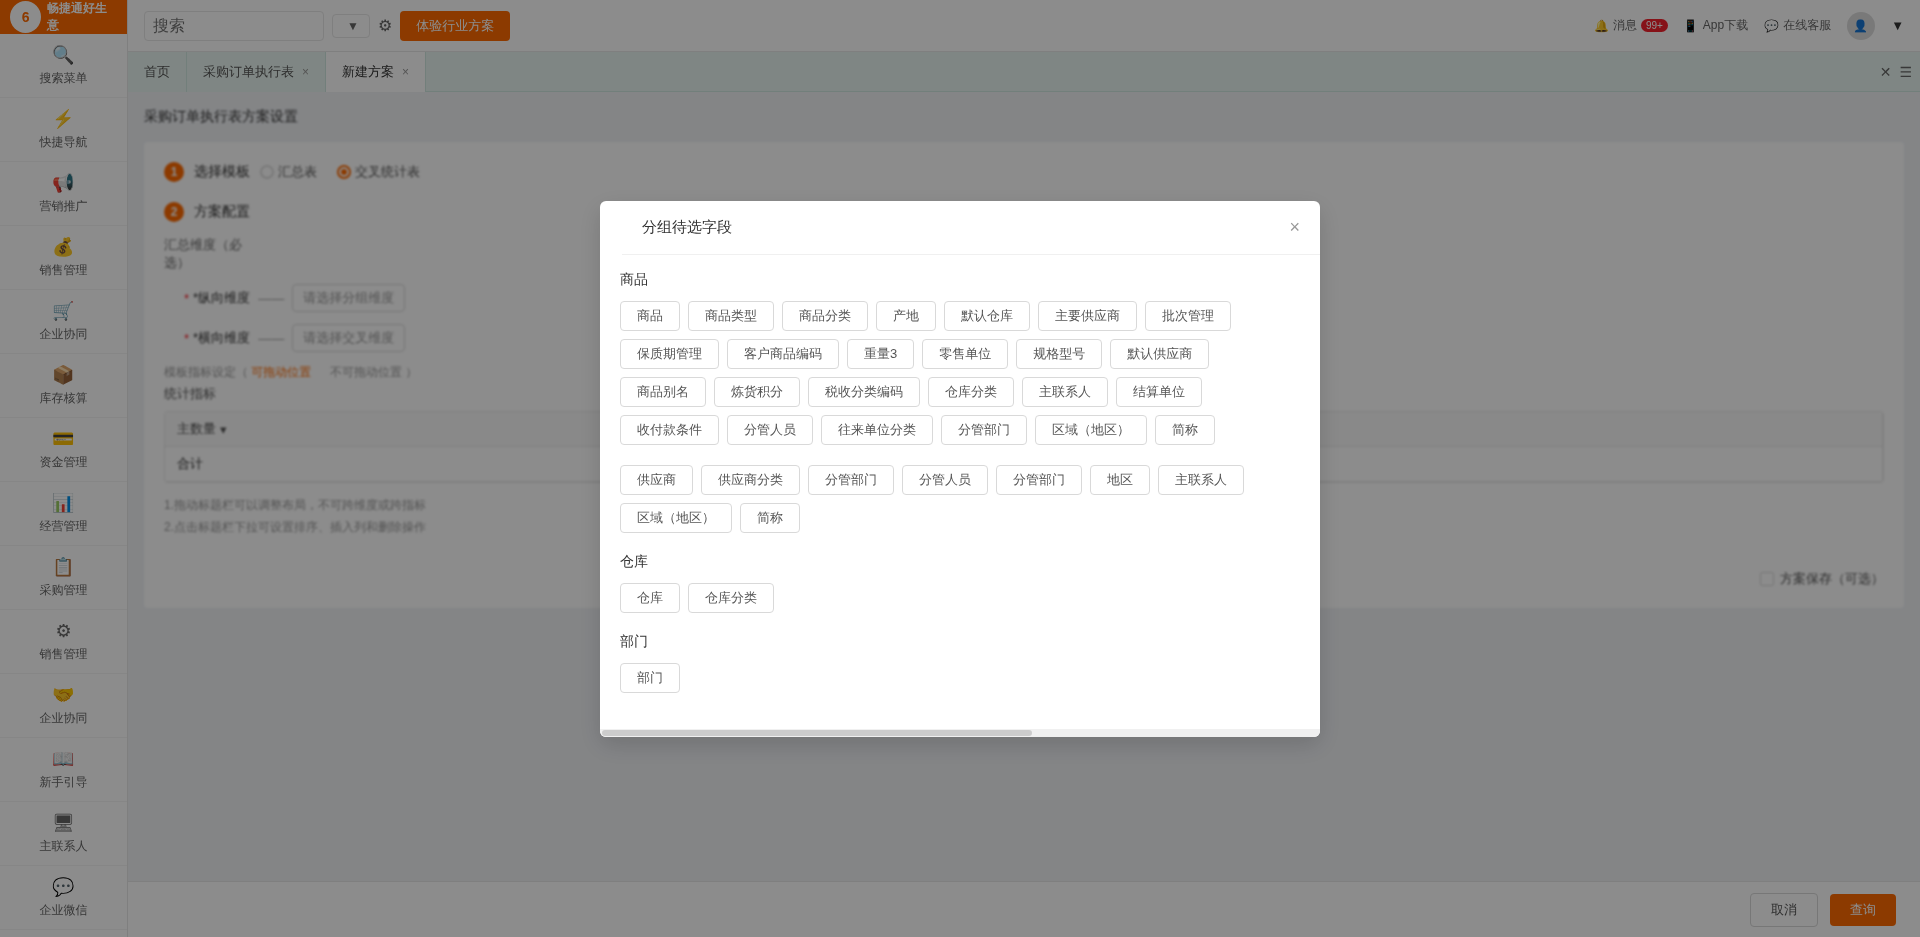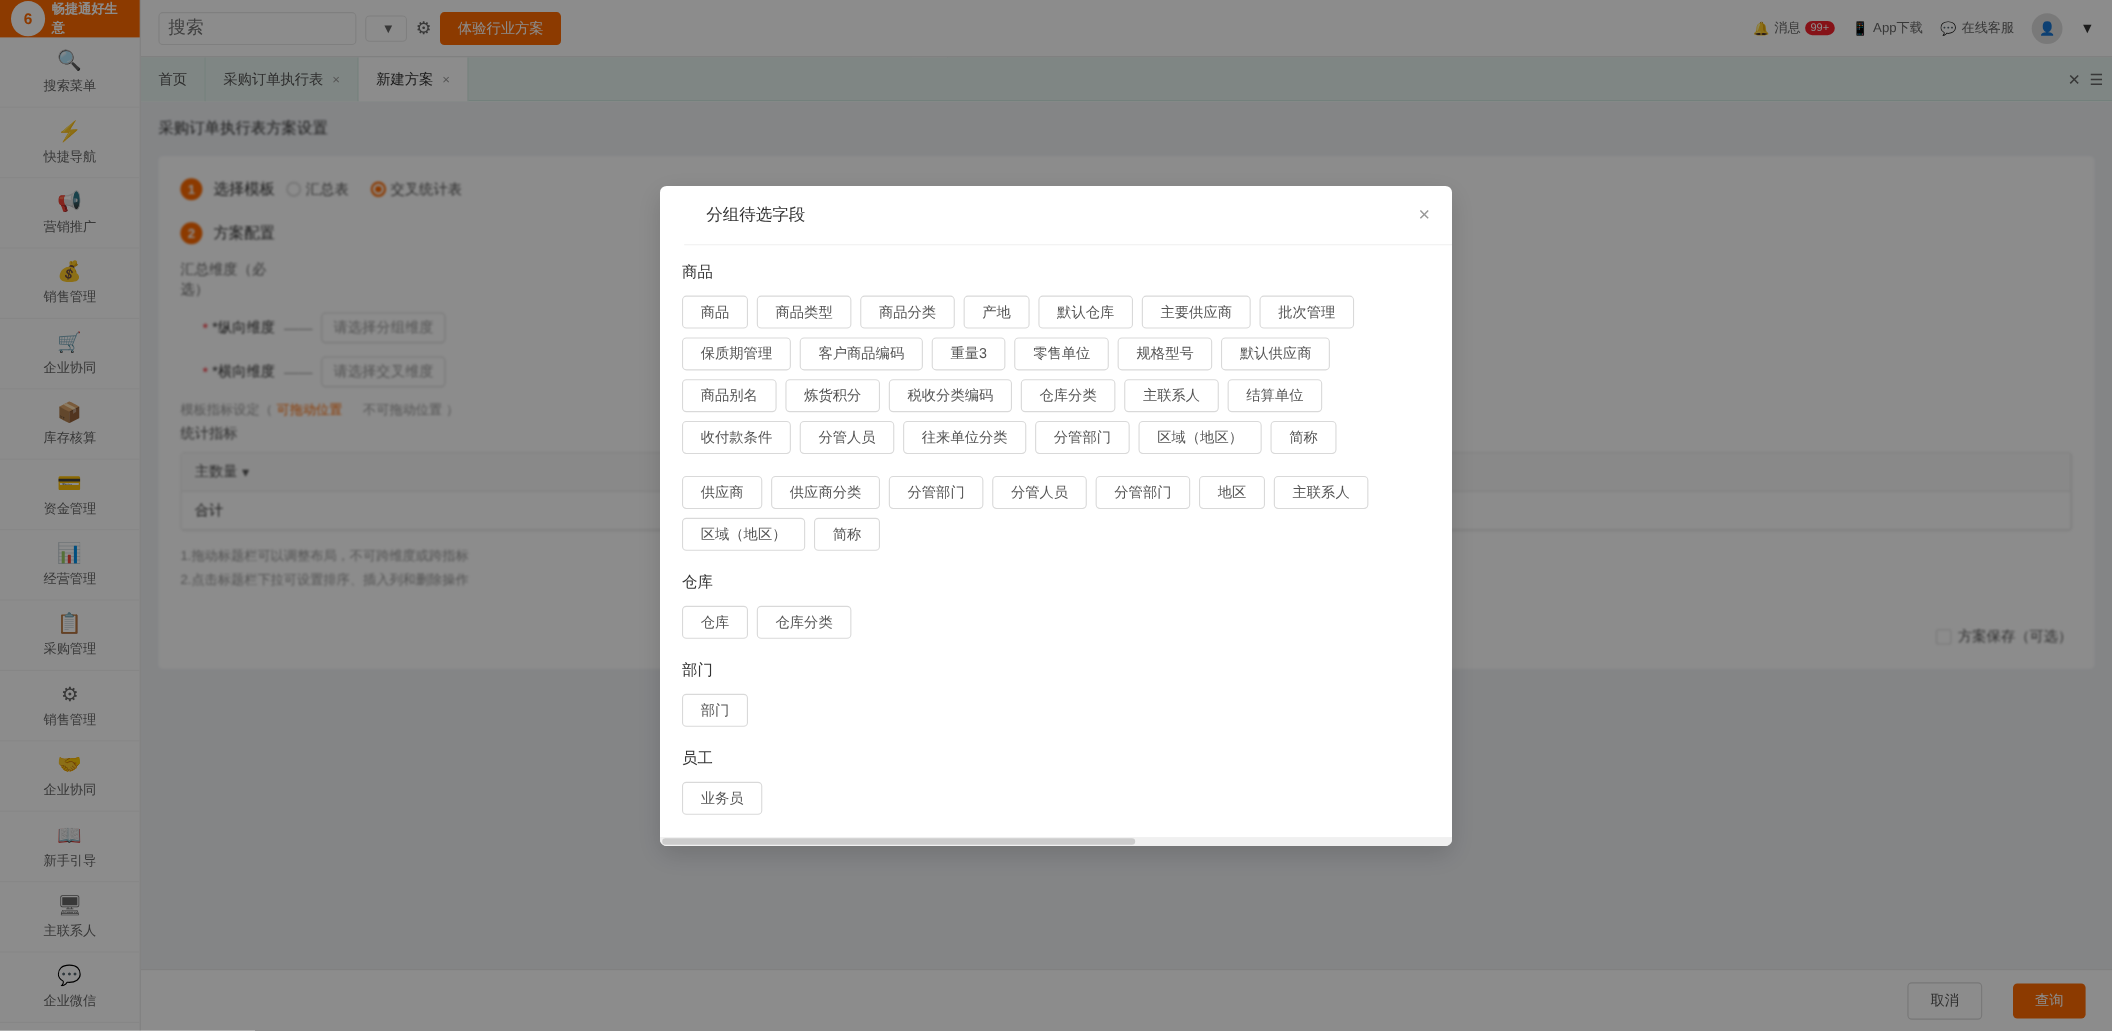--- a/index.html
+++ b/index.html
@@ -92,21 +92,21 @@
     .tips { font-size: 12px; color: #999; line-height: 1.8; margin-top: 12px; }
 
     .bottom-bar { display: flex; align-items: center; justify-content: flex-end; padding-top: 12px; gap: 12px; }
     .checkbox-label { display: flex; align-items: center; gap: 6px; font-size: 13px; color: #555; cursor: pointer; }
     .checkbox-box { width: 14px; height: 14px; border: 1px solid #d9d9d9; border-radius: 2px; display: flex; align-items: center; justify-content: center; }
 
     
     .footer-bar {
       position: fixed; bottom: 0; left: 128px; right: 0; height: 56px;
       background: #fff; border-top: 1px solid #e8e8e8; display: flex;
-      align-items: center; justify-content: flex-end; padding: 0 24px; gap: 28px; z-index: 98;
+      align-items: center; justify-content: flex-end; padding: 0 24px; gap: 12px; z-index: 98;
     }
     .btn-cancel { border: 1px solid #d9d9d9; background: #fff; color: #555; border-radius: 4px; padding: 7px 20px; cursor: pointer; font-size: 13px; }
     .btn-confirm { background: #ff6a00; color: #fff; border: none; border-radius: 4px; padding: 7px 20px; cursor: pointer; font-size: 13px; }
 
     
     .modal-overlay {
       position: fixed; top: 0; left: 0; right: 0; bottom: 0;
       background: rgba(0,0,0,0.45); z-index: 200;
       display: flex; align-items: center; justify-content: center;
     }
@@ -402,24 +402,18 @@
             <span class="field-tag">仓库</span>
             <span class="field-tag">仓库分类</span>
           </div>
         </div>
         <div class="field-group">
           <div class="field-group-title">部门</div>
           <div class="field-tags">
             <span class="field-tag">部门</span>
           </div>
         </div>
-        <div class="field-group">
-          <div class="field-group-title">员工</div>
-          <div class="field-tags">
-            <span class="field-tag">业务员</span>
-          </div>
-        </div>
       </div>
     <div class="modal-hscroll">
       <div class="modal-hscroll-inner"></div>
     </div>
   </div>
 </div>
 
 </body></html>

